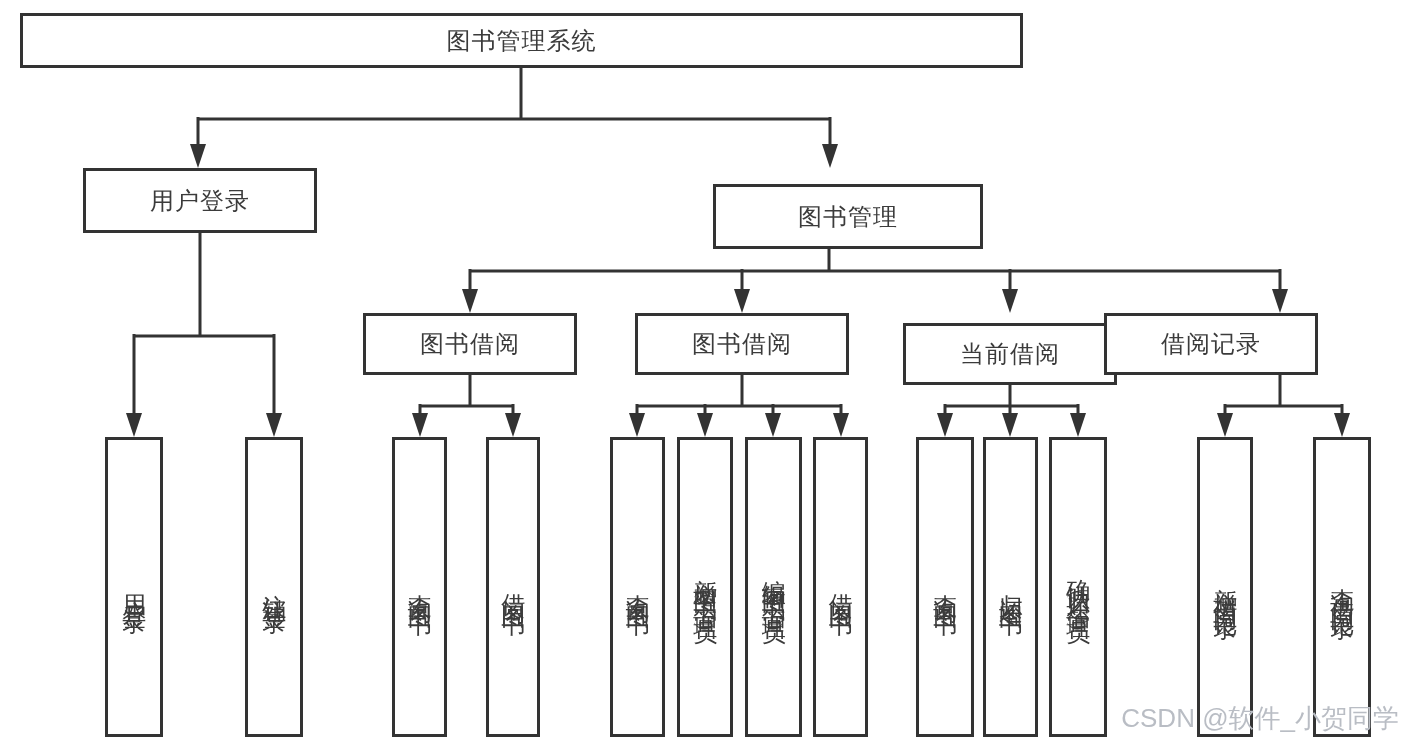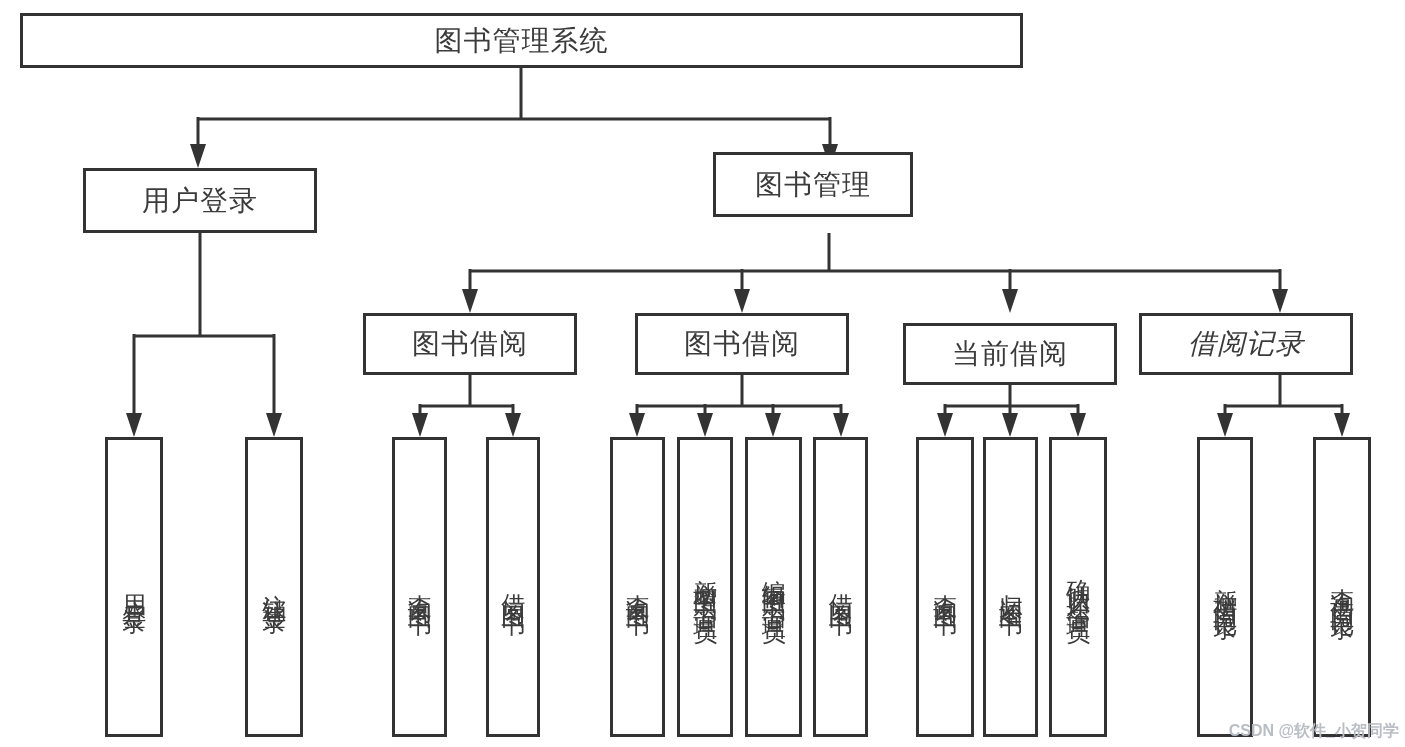--- a/index.html
+++ b/index.html
@@ -36,41 +36,40 @@
   .node {
     position: absolute;
     background: #ffffff;
     border: 3px solid var(--line);
     display: flex;
     align-items: center;
     justify-content: center;
     text-align: center;
   }
   .node-h {
-    font-size: 28px;
+    font-size: 24px;
     letter-spacing: 1px;
     white-space: nowrap;
   }
   .node-v {
     font-size: 24px;
   }
   .node-v .vtext {
     writing-mode: vertical-rl;
     text-orientation: mixed;
     letter-spacing: 6px;
     line-height: 1.1;
   }
   .watermark {
     position: absolute;
     right: 6px;
-    bottom: 5px;
-    font-size: 16px;
+    bottom: 11px;
+    font-size: 26px;
     color: var(--watermark);
     white-space: nowrap;
-    font-weight: bold;
   }
 </style>
 </head>
 <body>
 
 <div class="stage">
 
   <svg class="connector-layer" viewBox="0 0 1405 747" xmlns="http://www.w3.org/2000/svg">
     <g>
       <path d="M521 68 V119 M198 119 H830 M198 117 V146 M830 117 V146"></path>
@@ -110,26 +109,26 @@
     <g>
       <path d="M1280 375 V406 M1225 406 H1342 M1225 404 V415 M1342 404 V415"></path>
       <polygon points="1217,413 1233,413 1225,437"></polygon>
       <polygon points="1334,413 1350,413 1342,437"></polygon>
     </g>
   </svg>
 
   <div class="node node-h" style="left:20px; top:13px; width:1003px; height:55px;">图书管理系统</div>
 
   <div class="node node-h" style="left:83px; top:168px; width:234px; height:65px;">用户登录</div>
-  <div class="node node-h" style="left:713px; top:152px; width:200px; height:65px;">图书管理</div>
+  <div class="node node-h" style="left:713px; top:184px; width:270px; height:65px;">图书管理</div>
 
   <div class="node node-h" style="left:363px; top:313px; width:214px; height:62px;">图书借阅</div>
   <div class="node node-h" style="left:635px; top:313px; width:214px; height:62px;">图书借阅</div>
   <div class="node node-h" style="left:903px; top:323px; width:214px; height:62px;">当前借阅</div>
-  <div class="node node-h" style="left:1139px; top:313px; width:214px; height:62px;font-style:italic;">借阅记录</div>
+  <div class="node node-h" style="left:1104px; top:313px; width:214px; height:62px;">借阅记录</div>
 
   <div class="node node-v" style="left:105px; top:437px; width:58px; height:300px;">
     <span class="vtext">用户登录</span>
   </div>
   <div class="node node-v" style="left:245px; top:437px; width:58px; height:300px;">
     <span class="vtext">注销登录</span>
   </div>
 
   <div class="node node-v" style="left:392px; top:437px; width:55px; height:300px;">
     <span class="vtext">查询图书</span>

